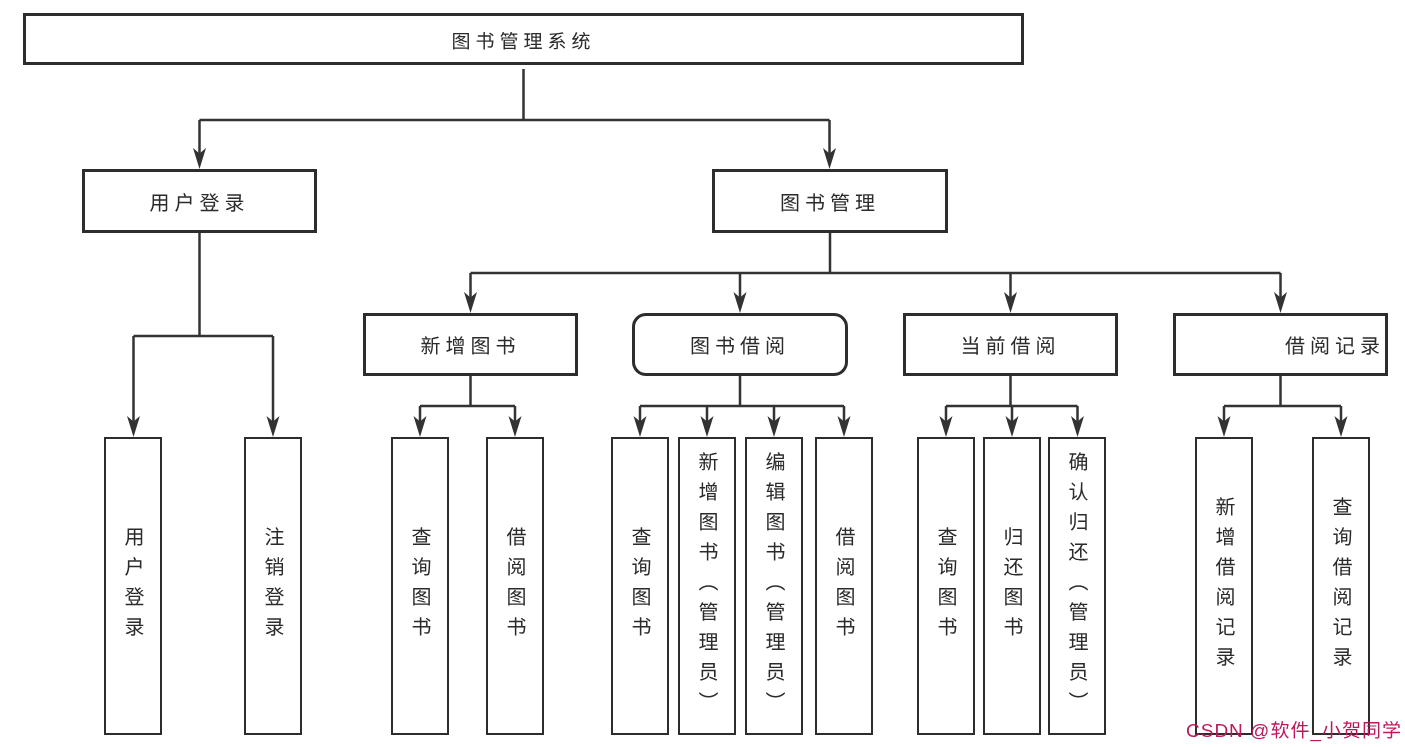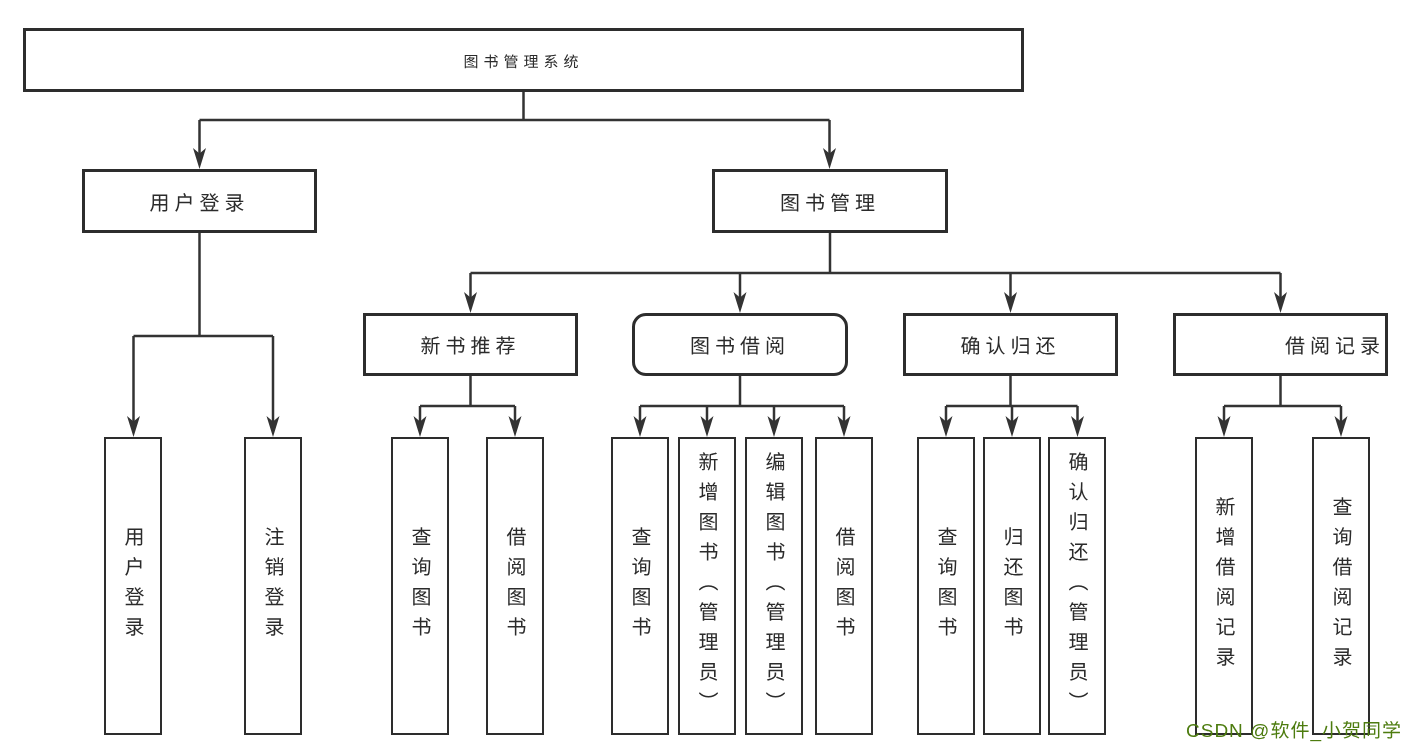--- a/index.html
+++ b/index.html
@@ -33,22 +33,22 @@
     justify-content: center;
     color: #2b2b2b;
     z-index: 2;
   }
   .hnode {
     font-size: 20px;
     letter-spacing: 5px;
     white-space: nowrap;
   }
   .root-node {
-    left: 23px;  top: 28px;  width: 1001px; height: 64px;
-    font-size: 15px;
+    left: 23px;  top: 13px;  width: 1001px; height: 52px;
+    font-size: 19px;
   }
   .lvl2 { height: 64px; top: 169px; }
   .lvl3 { height: 63px; top: 313px; }
   .leaf {
     top: 437px;
     height: 298px;
     width: 58px;
     border-width: 2.5px;
   }
   .vtext {
@@ -58,21 +58,21 @@
     letter-spacing: 10px;
     line-height: 1;
     color: #2b2b2b;
     max-height: 286px;
   }
   .watermark {
     position: absolute;
     left: 1186px;
     top: 715px;
     font-size: 19px;
-    color: #4d7c0f;
+    color: #be185d;
     letter-spacing: 1px;
     white-space: nowrap;
     z-index: 10;
   }
   svg .wire {
     stroke: #333333;
     stroke-width: 2.5;
     fill: none;
   }
   svg .head {
@@ -166,27 +166,27 @@
   </div>
 
   <div class="node hnode lvl2" style="left:82px; width:235px;">
     <span>用户登录</span>
   </div>
   <div class="node hnode lvl2" style="left:712px; width:236px;text-align:center;">
     <span>图书管理</span>
   </div>
 
   <div class="node hnode lvl3" style="left:363px; width:215px;">
-    <span>新书推荐</span>
+    <span>新增图书</span>
   </div>
   <div class="node hnode lvl3" style="left:632px; width:216px;border-radius:14px;">
     <span>图书借阅</span>
   </div>
   <div class="node hnode lvl3" style="left:903px; width:215px;">
-    <span>确认归还</span>
+    <span>当前借阅</span>
   </div>
   <div class="node hnode lvl3" style="left:1173px; width:215px;justify-content:flex-end;">
     <span>借阅记录</span>
   </div>
 
   <div class="node leaf" style="left:104px;">
     <span class="vtext">用户登录</span>
   </div>
   <div class="node leaf" style="left:244px;">
     <span class="vtext">注销登录</span>

